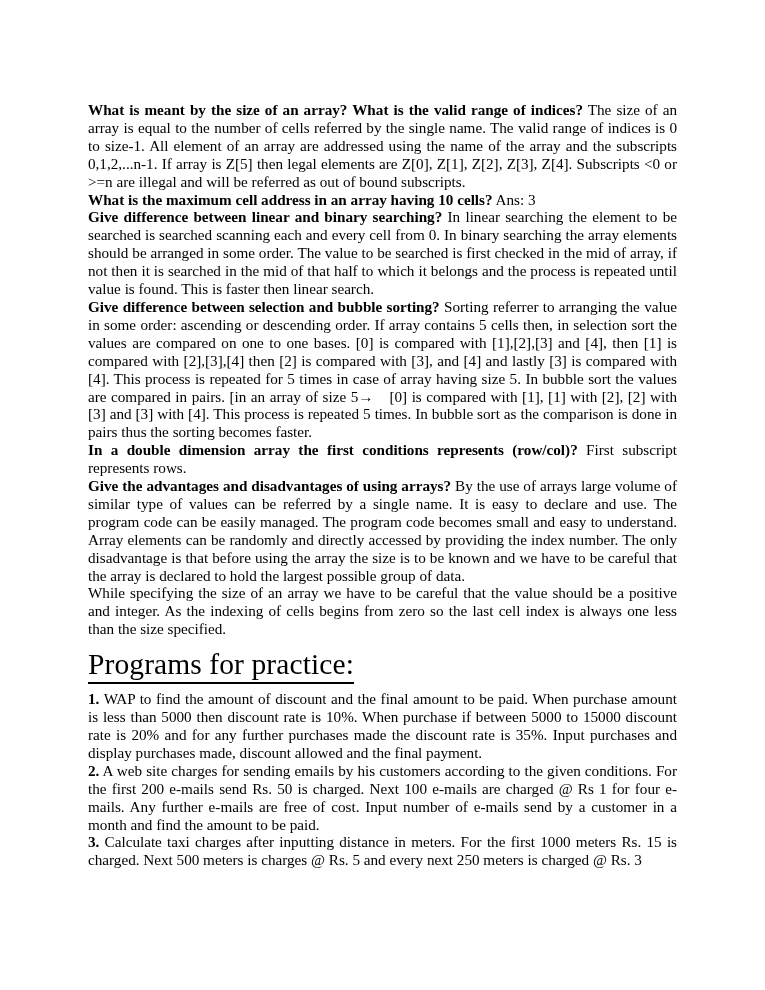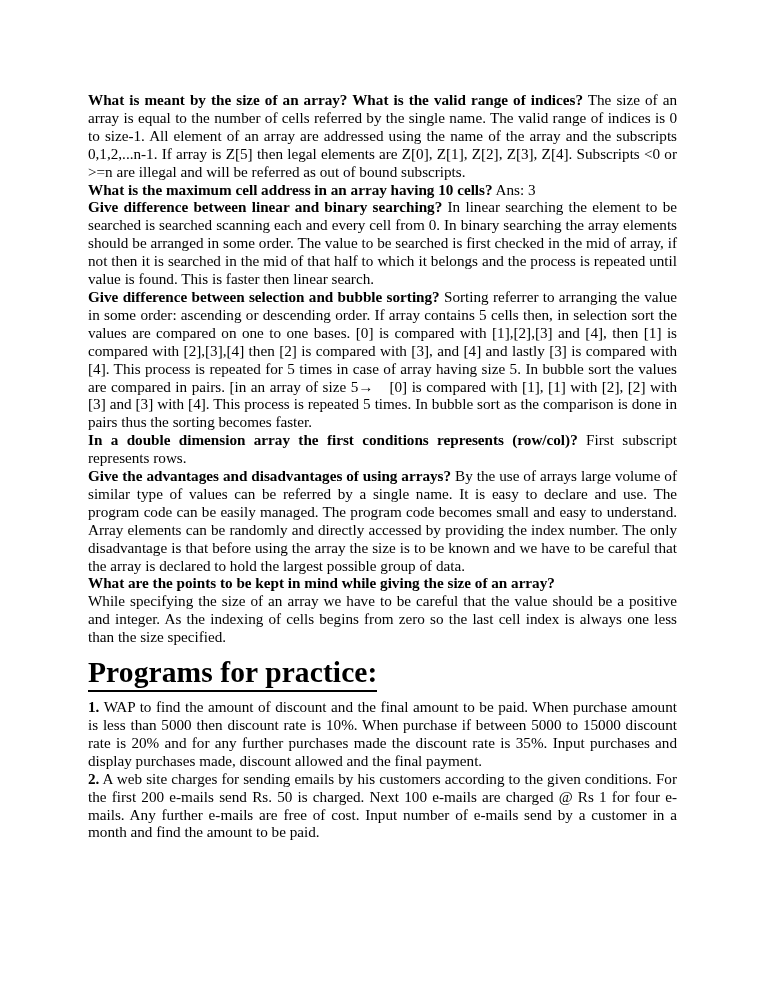--- a/index.html
+++ b/index.html
@@ -21,21 +21,21 @@
     position: relative;
     width: 765px;
     height: 990px;
     background: #ffffff;
     box-sizing: border-box;
   }
 
   #content {
     position: absolute;
     left: 88px;
-    top: 91px;
+    top: 101px;
     width: 589px;
   }
 
   
   .para {
     margin: 0;
     padding: 0;
     font-size: 15.2px;
     line-height: 17.9px;
     text-align: justify;
@@ -62,21 +62,21 @@
     display: inline-block;
     width: 16px;
   }
 
   
   .section-heading {
     margin: 0;
     padding: 0;
     font-size: 29.5px;
     line-height: 34px;
-    font-weight: bold;
+    font-weight: normal;
     letter-spacing: 0.1px;
     display: block;
   }
   .section-heading .sh-text {
     display: inline-block;
     border-bottom: 2.4px solid #000000;
     padding-bottom: 1px;
   }
   .heading-block {
     margin-top: 9px;
@@ -94,27 +94,27 @@
     <p class="para nojust"><span class="q">What is the maximum cell address in an array having 10 cells?</span><span class="a"> Ans: 3</span></p>
 
     <p class="para"><span class="q">Give difference between linear and binary searching?</span><span class="a"> In linear searching the element to be searched is searched scanning each and every cell from 0. In binary searching the array elements should be arranged in some order. The value to be searched is first checked in the mid of array, if not then it is searched in the mid of that half to which it belongs and the process is repeated until value is found. This is faster then linear search.</span></p>
 
     <p class="para"><span class="q">Give difference between selection and bubble sorting?</span><span class="a"> Sorting referrer to arranging the value in some order: ascending or descending order. If array contains 5 cells then, in selection sort the values are compared on one to one bases. [0] is compared with [1],[2],[3] and [4], then [1] is compared with [2],[3],[4] then [2] is compared with [3], and [4] and lastly [3] is compared with [4]. This process is repeated for 5 times in case of array having size 5. In bubble sort the values are compared in pairs. [in an array of size 5</span><span class="arrow">→</span><span class="gap"></span><span class="a">[0] is compared with [1], [1] with [2], [2] with [3] and [3] with [4]. This process is repeated 5 times. In bubble sort as the comparison is done in pairs thus the sorting becomes faster.</span></p>
 
     <p class="para"><span class="q">In a double dimension array the first conditions represents (row/col)?</span><span class="a"> First subscript represents rows.</span></p>
 
     <p class="para"><span class="q">Give the advantages and disadvantages of using arrays?</span><span class="a"> By the use of arrays large volume of similar type of values can be referred by a single name. It is easy to declare and use. The program code can be easily managed. The program code becomes small and easy to understand. Array elements can be randomly and directly accessed by providing the index number. The only disadvantage is that before using the array the size is to be known and we have to be careful that the array is declared to hold the largest possible group of data.</span></p>
 
-    <p class="para nojust"><span class="q">What are the points to be kept in mind while giving the size of an array?</span></p>
     <p class="para"><span class="a">While specifying the size of an array we have to be careful that the value should be a positive and integer. As the indexing of cells begins from zero so the last cell index is always one less than the size specified.</span></p>
 
     <div class="heading-block">
       <div class="section-heading"><span class="sh-text">Programs for practice:</span></div>
     </div>
 
     <p class="para"><span class="num">1.</span><span class="a"> WAP to find the amount of discount and the final amount to be paid. When purchase amount is less than 5000 then discount rate is 10%. When purchase if between 5000 to 15000 discount rate is 20% and for any further purchases made the discount rate is 35%. Input purchases and display purchases made, discount allowed and the final payment.</span></p>
 
     <p class="para"><span class="num">2.</span><span class="a"> A web site charges for sending emails by his customers according to the given conditions. For the first 200 e-mails send Rs. 50 is charged. Next 100 e-mails are charged @ Rs 1 for four e-mails. Any further e-mails are free of cost. Input number of e-mails send by a customer in a month and find the amount to be paid.</span></p>
 
+    <p class="para"><span class="num">3.</span><span class="a"> Calculate taxi charges after inputting distance in meters. For the first 1000 meters Rs. 15 is charged. Next 500 meters is charges @ Rs. 5 and every next 250 meters is charged @ Rs. 3</span></p>
 
 
   </div>
 </div>
 
 </body></html>

